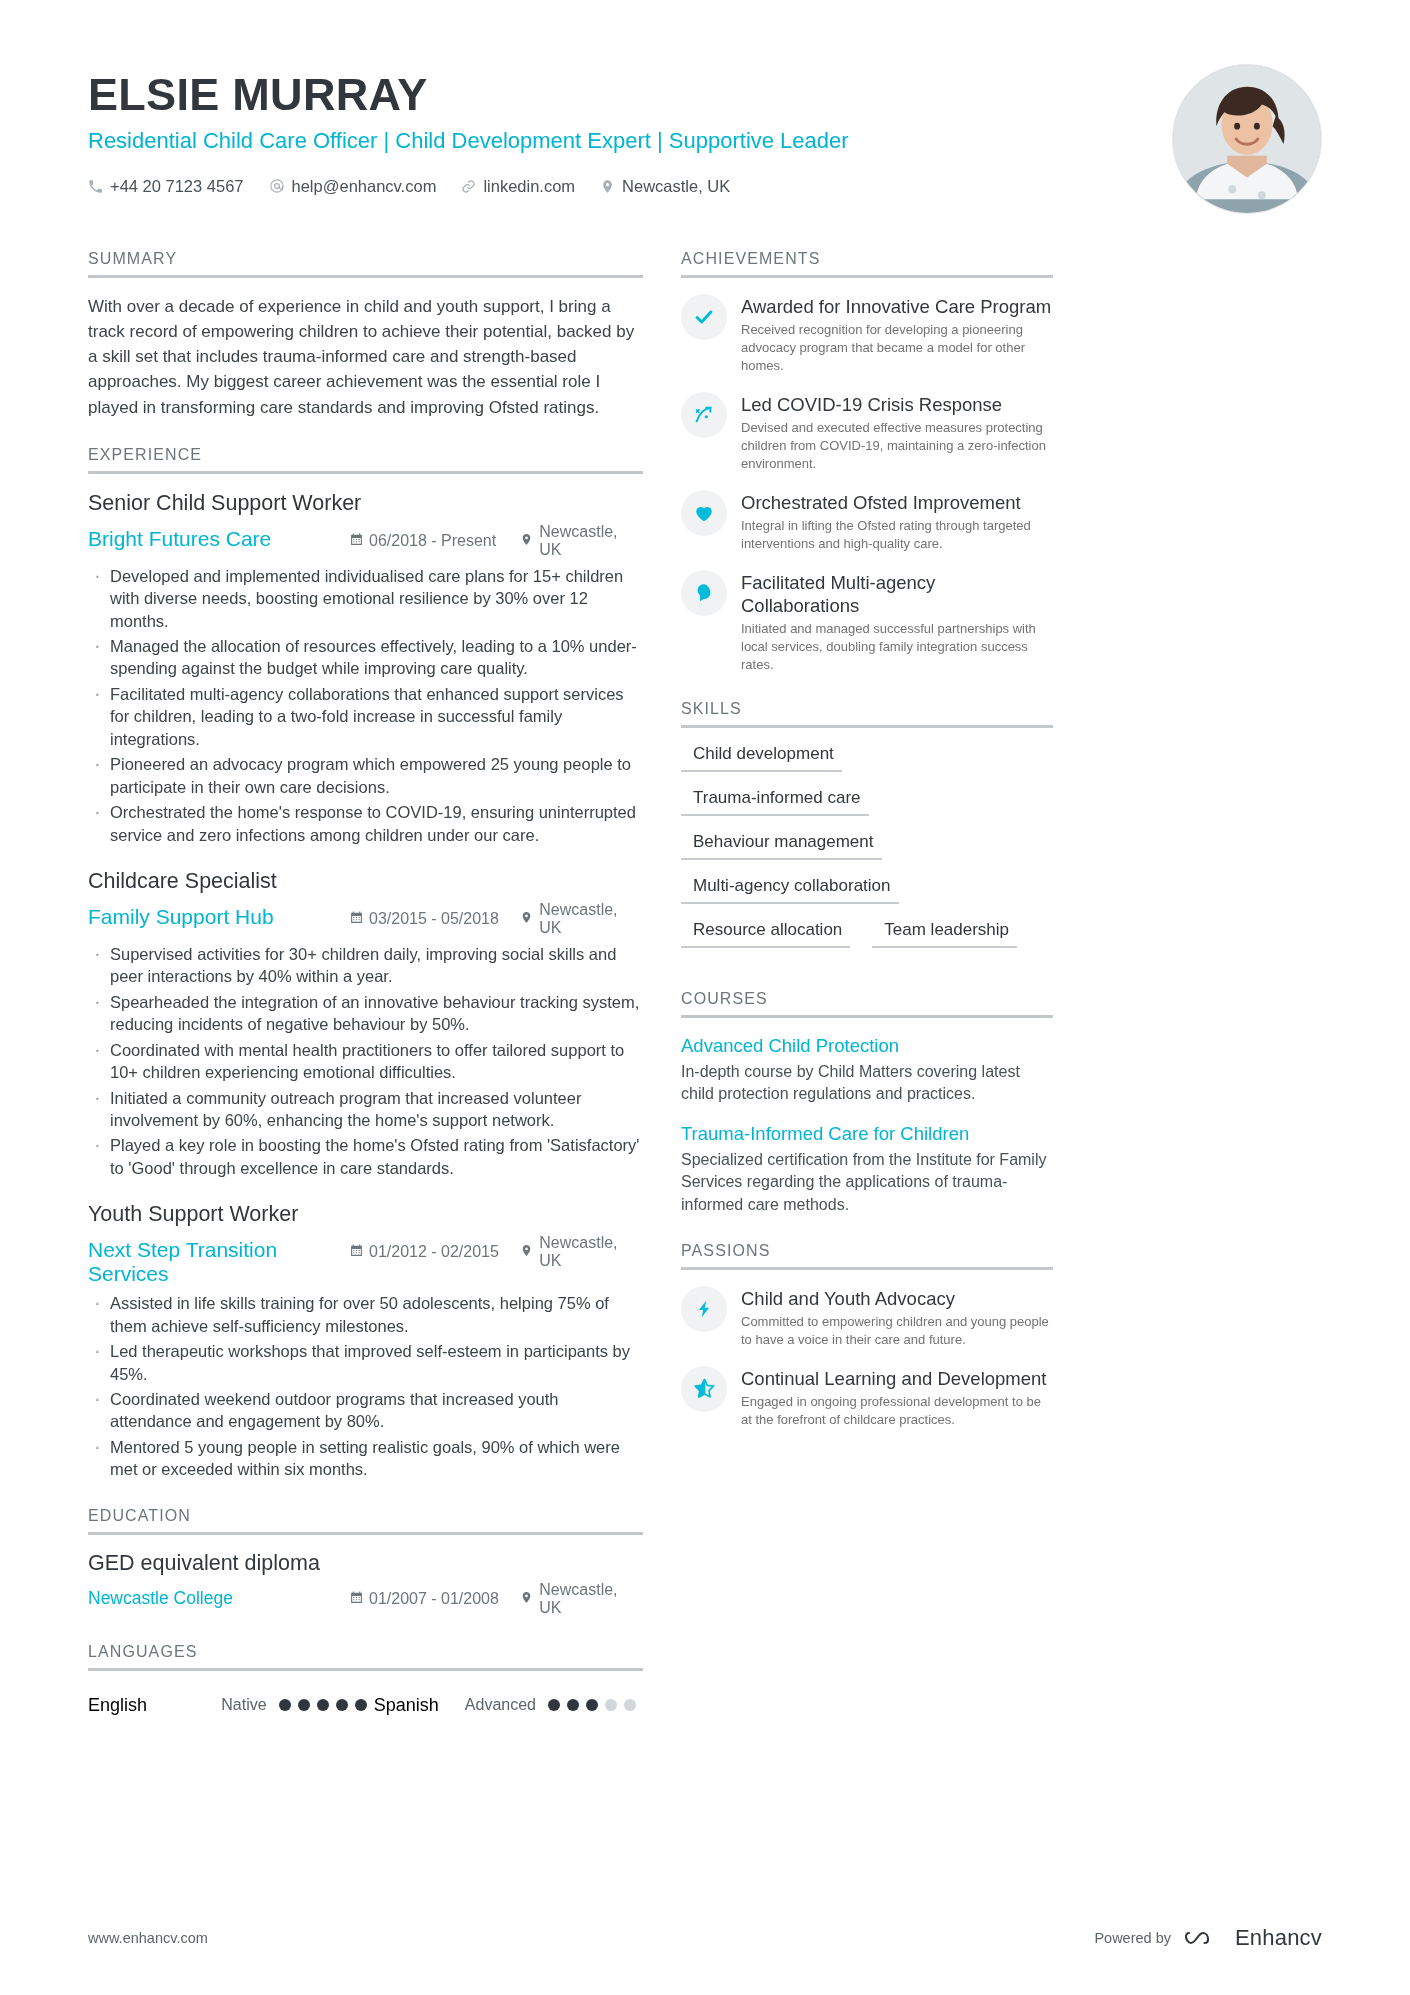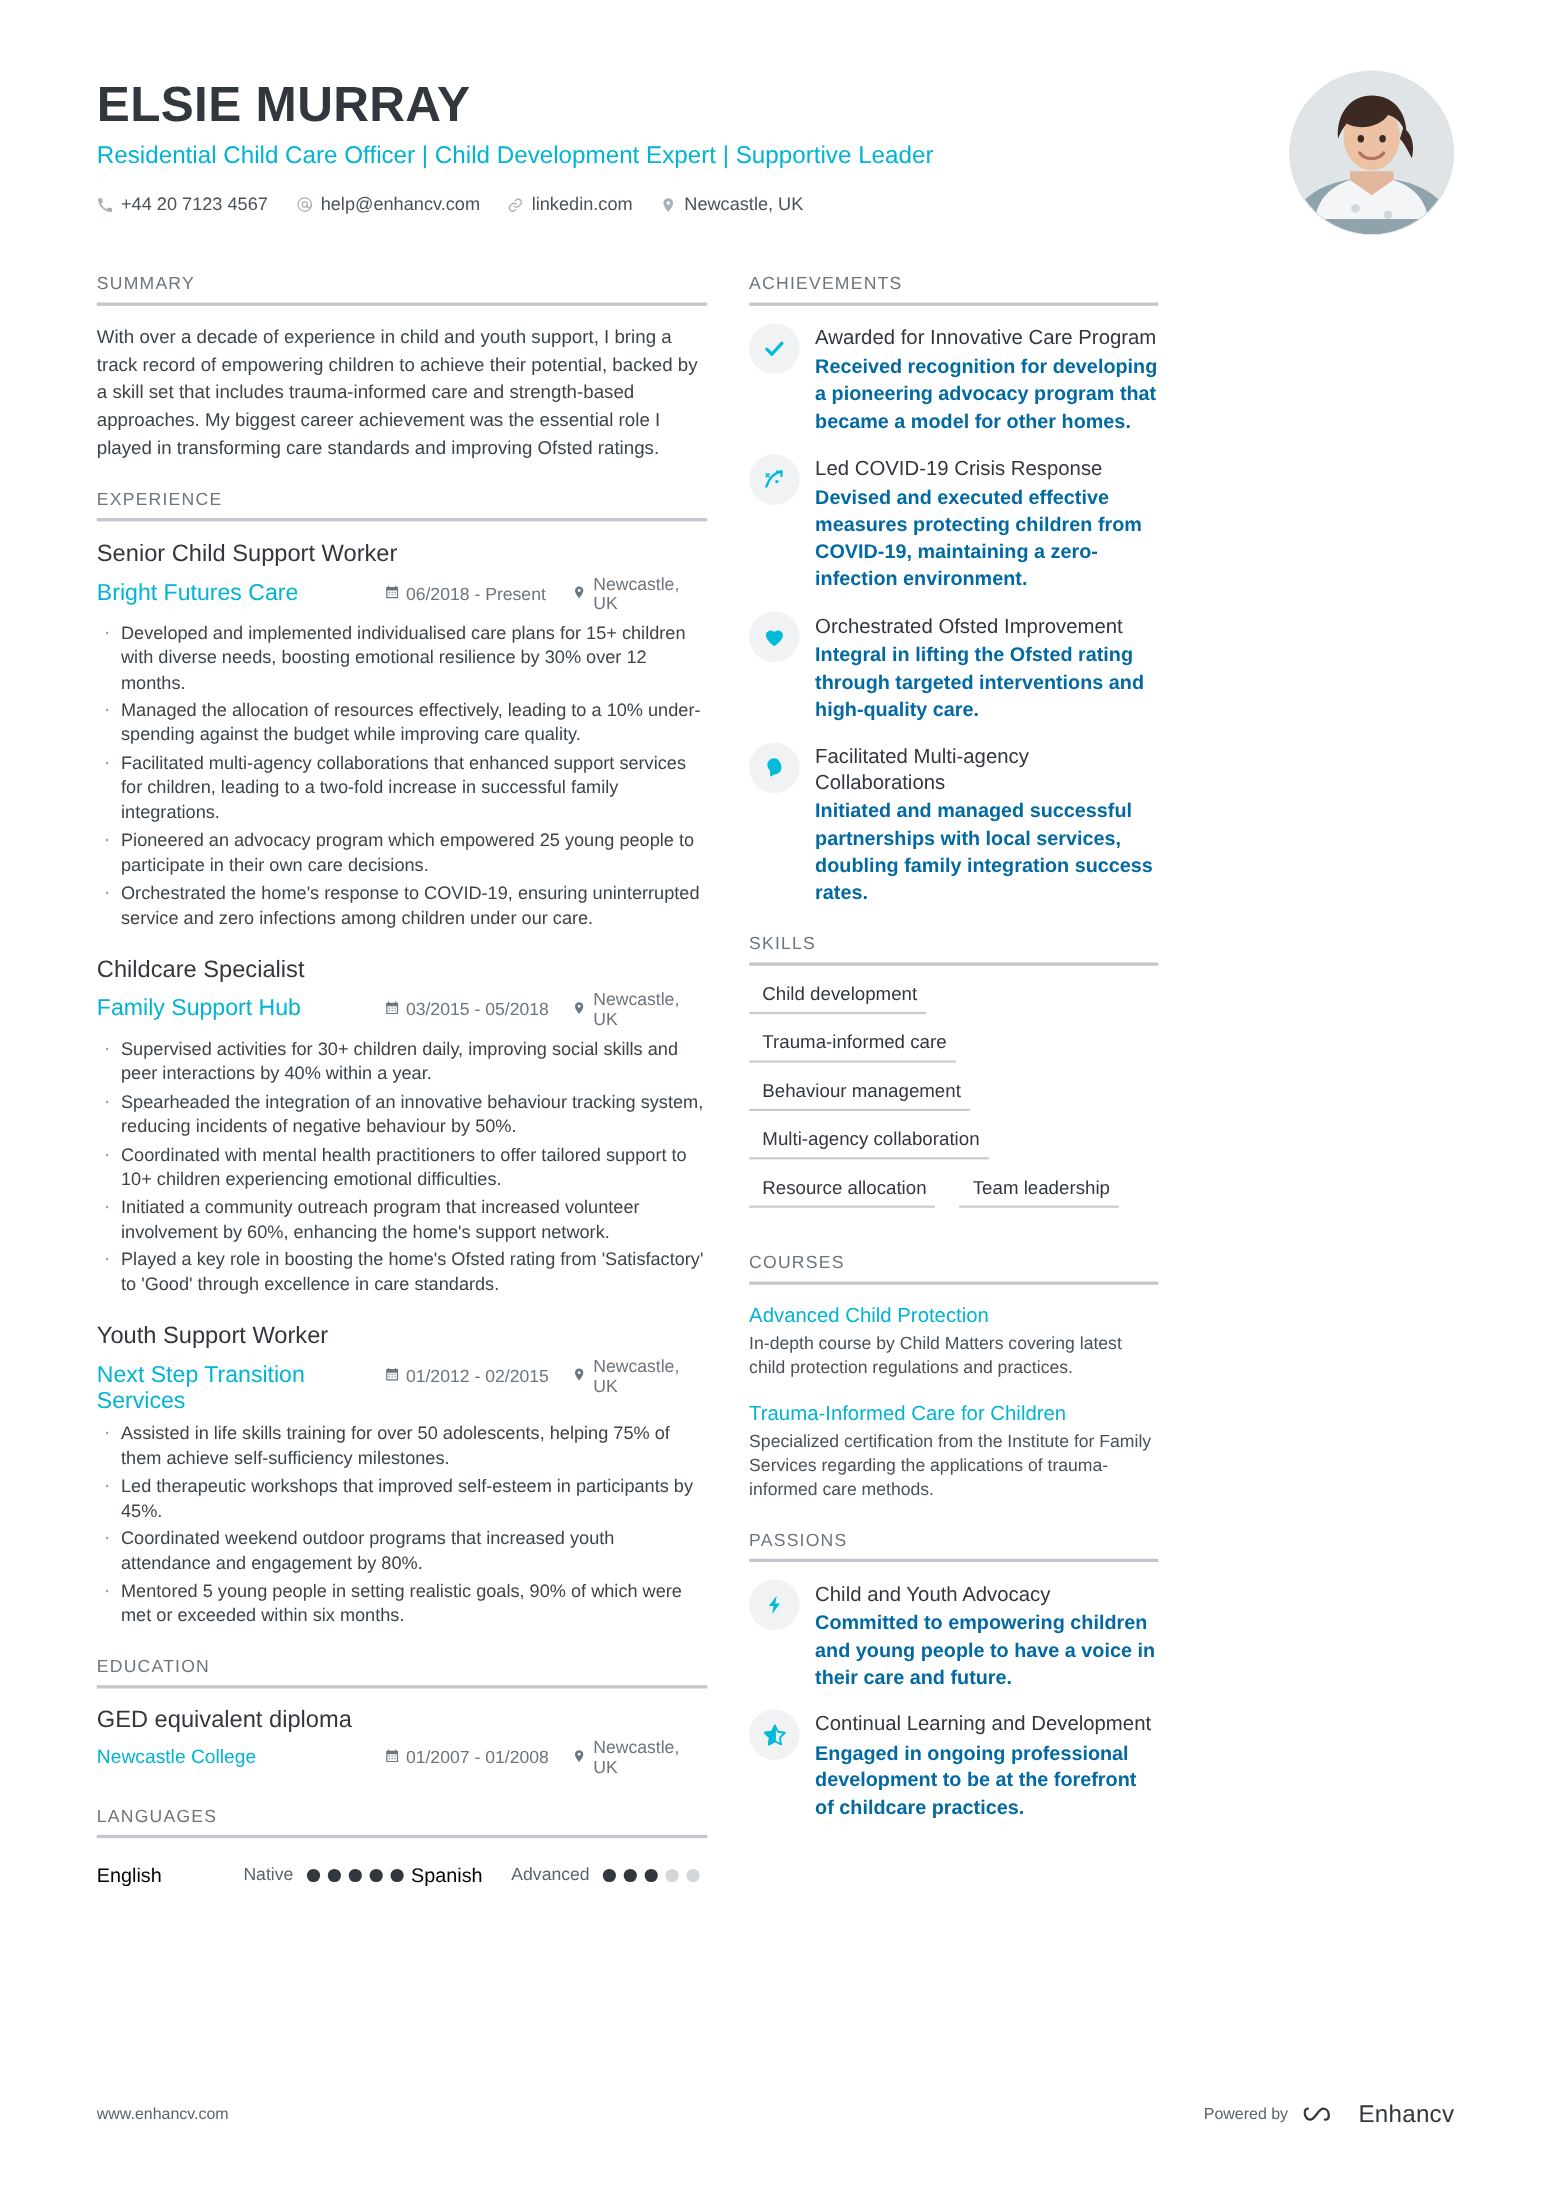--- a/index.html
+++ b/index.html
@@ -79,36 +79,36 @@
 
   
   .ach { display: flex; margin-bottom: 17px; }
   .ach-ic {
     width: 46px; height: 46px; border-radius: 50%; background: #f1f2f3;
     flex: none; margin-right: 14px; display: flex; align-items: center;
     justify-content: center; color: #00bcd8;
   }
   .ach-body { flex: 1; min-width: 0; padding-top: 1px; }
   .ach-title { font-size: 18.5px; color: #32373d; line-height: 1.25; margin-bottom: 3px; }
-  .ach-desc { font-size: 18px; line-height: 1.38; color: #0369a1; font-weight: bold; }
+  .ach-desc { font-size: 13px; line-height: 1.38; color: #737373; }
 
   .skill { margin-bottom: 16px; }
   .skill-in { display: inline-block; }
   .skill-label { font-size: 17px; color: #32373d; padding: 0 8px 6px 12px; display: block; }
   .skill-rule { height: 2px; background: #c8ccd0; }
   .skill-row { display: flex; flex-wrap: wrap; }
   .skill-row .skill { margin-right: 22px; }
 
   .course { margin-bottom: 17px; }
   .course-title { font-size: 18.5px; color: #00b4d2; line-height: 1.25; margin-bottom: 4px; }
   .course-desc { font-size: 16px; line-height: 1.38; color: #4a5157; }
 
   
   .footer {
-    position: absolute; left: 88px; right: 88px; bottom: 60px;
+    position: absolute; left: 88px; right: 88px; bottom: 44px;
     display: flex; align-items: center; justify-content: space-between;
   }
   .footer-url { font-size: 14.5px; color: #5c636a; }
   .footer-right { display: flex; align-items: center; }
   .powered { font-size: 14.5px; color: #5c636a; margin-right: 14px; }
   .brand { display: flex; align-items: center; }
   .brand-name { font-size: 22px; color: #32373d; margin-left: 8px; letter-spacing: 0.2px; }
 </style>
 </head>
 <body>

